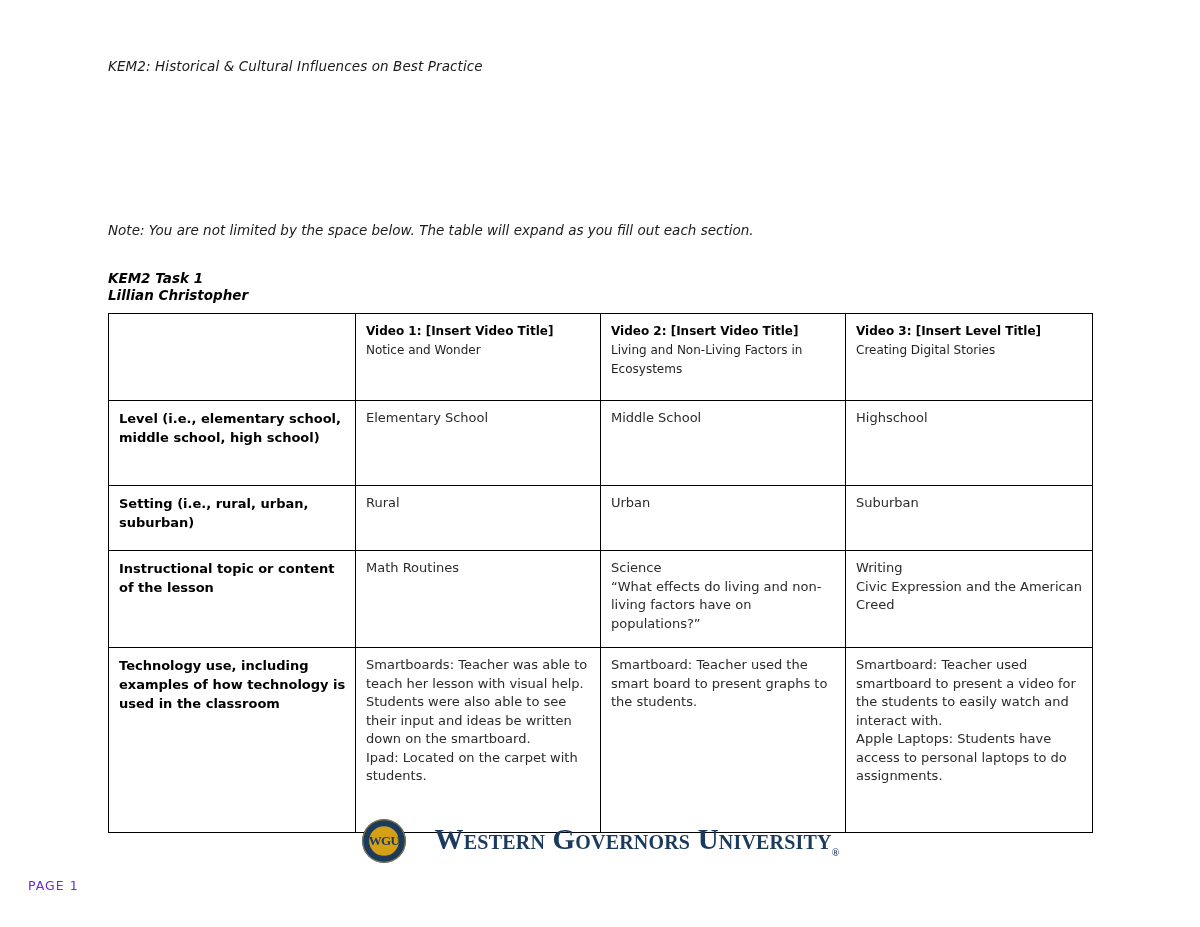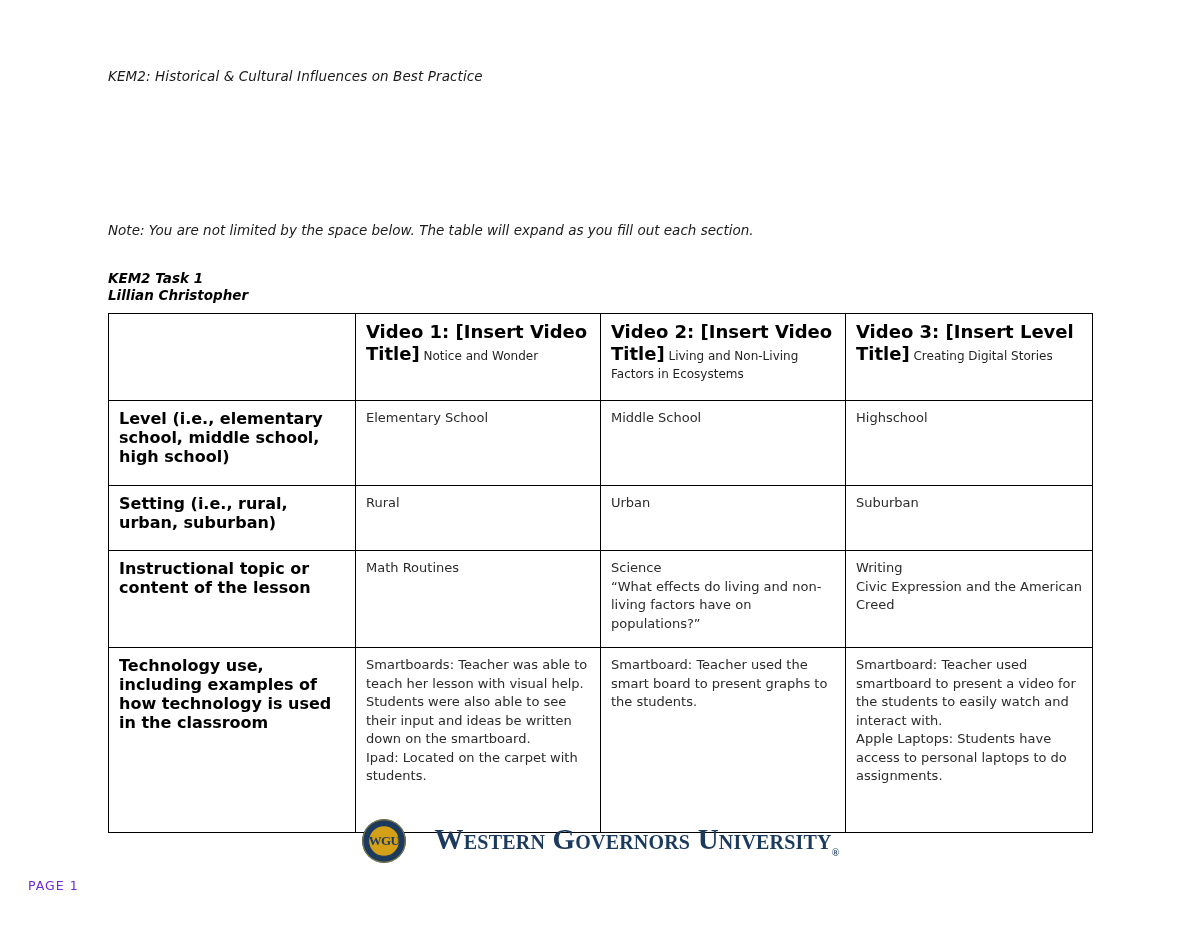--- a/index.html
+++ b/index.html
@@ -19,21 +19,21 @@
   .page {
     position: absolute;
     inset: 0;
     padding: 0;
   }
 
   
   .doc-header {
     position: absolute;
     left: 108px;
-    top: 68px;
+    top: 58px;
     font-family: "DejaVu Sans", sans-serif;
     font-style: italic;
     font-size: 13.5px;
     color: #1a1a1a;
     letter-spacing: 0.1px;
     white-space: nowrap;
   }
 
   
   .doc-title {
@@ -87,32 +87,32 @@
     vertical-align: top;
     padding: 8px 9px 8px 10px;
     font-size: 13px;
     line-height: 18.5px;
     color: #2b2b2b;
     font-family: "DejaVu Sans", sans-serif;
   }
   .obs-table td.rowlabel {
     font-weight: bold;
     color: #000000;
-    font-size: 16px;
+    font-size: 13px;
     line-height: 19px;
   }
   .col-label  { width: 247px; }
   .col-v1     { width: 245px; }
   .col-v2     { width: 245px; }
   .col-v3     { width: 247px; }
 
   .hdr-row td { height: 70px; }
   .hdr-strong {
     font-weight: bold;
-    font-size: 18px;
+    font-size: 12px;
     color: #000;
     line-height: 19px;
   }
   .hdr-sub {
     font-weight: normal;
     font-size: 12px;
     color: #1f1f1f;
   }
 
   .row-level td    { height: 68px; }

